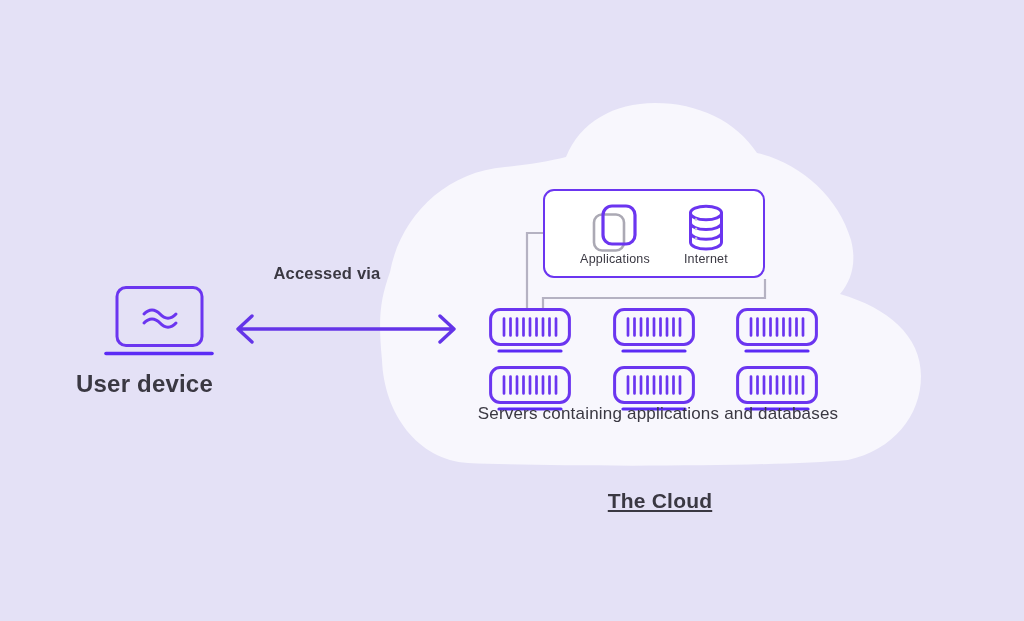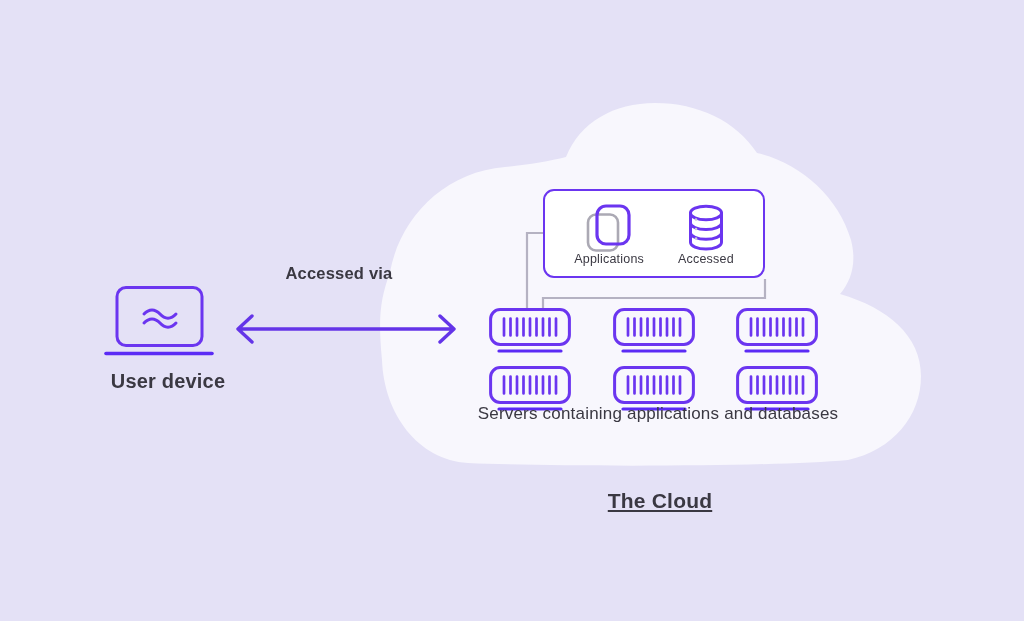--- a/index.html
+++ b/index.html
@@ -21,25 +21,25 @@
     background:var(--background);
   }
   .abs{position:absolute;}
   svg{display:block;}
 
   .cloud-svg{position:absolute;left:0;top:0;pointer-events:none;}
   .connector-svg{position:absolute;left:0;top:0;pointer-events:none;}
 
   .device-icon{left:102px;top:284px;}
   .device-label{
-    left:88px;top:370px;width:160px;text-align:center;
-    font-size:20px;font-weight:700;letter-spacing:.2px;color:var(--text);
+    left:76px;top:370px;width:160px;text-align:left;
+    font-size:24px;font-weight:700;letter-spacing:.2px;color:var(--text);
   }
   .conn-label{
-    left:256px;top:263px;width:166px;text-align:center;
+    left:244px;top:263px;width:166px;text-align:center;
     font-size:16.5px;font-weight:600;line-height:21.5px;letter-spacing:.2px;color:var(--text);
   }
   .arrow-svg{left:232px;top:312px;}
 
   .appdb-box{
     left:543px;top:189px;width:222px;height:89px;box-sizing:border-box;
     background:var(--box_bg);border:2.5px solid var(--accent);border-radius:11px;
     display:flex;justify-content:center;gap:34px;padding-top:13px;
   }
   .appdb-col{display:flex;flex-direction:column;align-items:center;}
@@ -132,21 +132,21 @@
           <ellipse cx="19" cy="9" rx="15.5" ry="6.8" class="stroke-accent" stroke-width="3"></ellipse>
           <path class="stroke-accent" stroke-width="3" stroke-linecap="round" d="M3.5 9 V38.2 M34.5 9 V38.2
                    M3.5 38.2 a15.5 6.8 0 0 0 31 0
                    M3.5 18.8 a15.5 6.8 0 0 0 31 0
                    M3.5 28.5 a15.5 6.8 0 0 0 31 0"></path>
           <circle cx="9" cy="15.5" r="1.3" fill="#C9C7D2"></circle>
           <circle cx="9" cy="25" r="1.3" fill="#C9C7D2"></circle>
           <circle cx="9" cy="34.5" r="1.3" fill="#C9C7D2"></circle>
         </svg>
       </div>
-      <div class="appdb-label">Accessed</div>
+      <div class="appdb-label">Internet</div>
     </div>
   </div>
 
   <div class="abs server-grid">
     <div>
       <svg width="82" height="46" viewBox="0 0 82 46">
         <rect x="1.6" y="1.6" width="78.8" height="34.8" rx="9.5" class="stroke-accent" stroke-width="3" fill="none"></rect>
         <path class="stroke-accent" stroke-width="2.7" stroke-linecap="round" d="M15 10.5 V27.5 M21.5 10.5 V27.5 M28 10.5 V27.5 M34.5 10.5 V27.5
                  M41 10.5 V27.5 M47.5 10.5 V27.5 M54 10.5 V27.5 M60.5 10.5 V27.5 M67 10.5 V27.5"></path>
         <path class="stroke-bright" stroke-width="3.2" stroke-linecap="round" d="M10 43 H72"></path>

